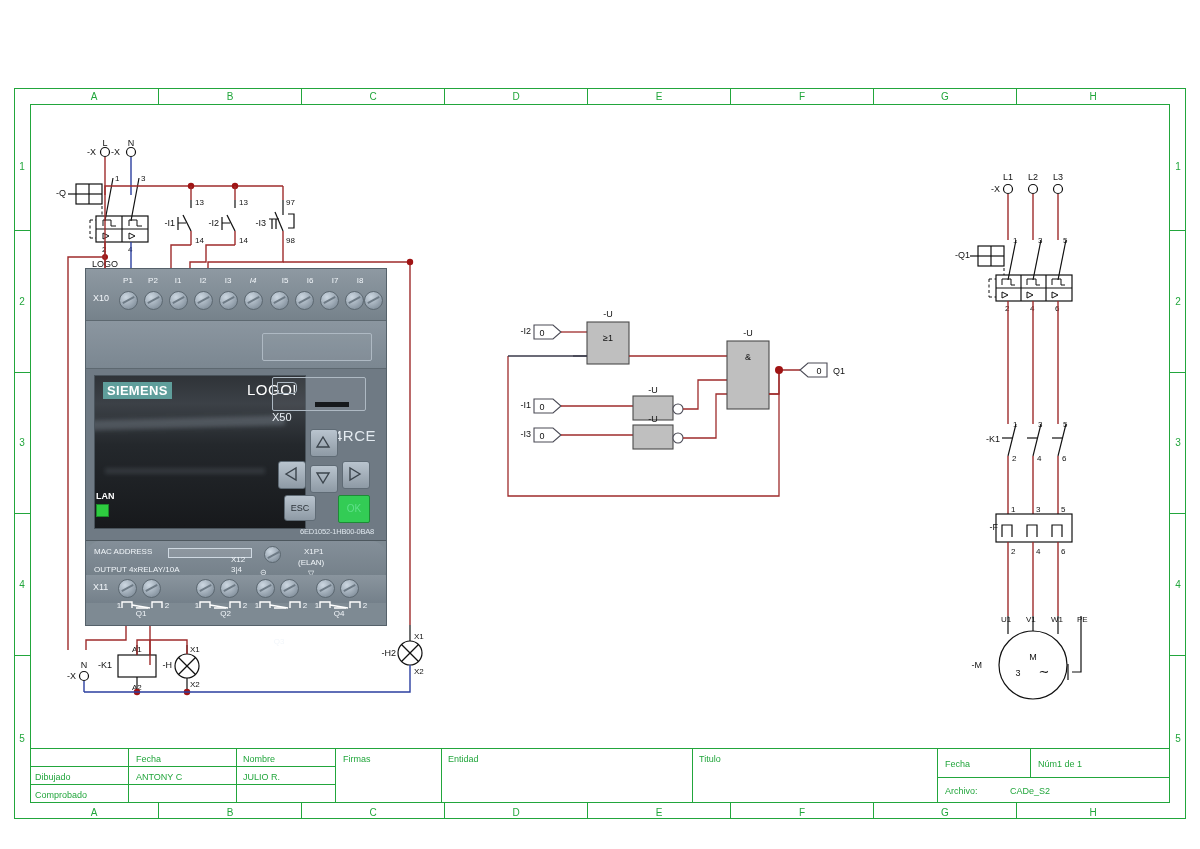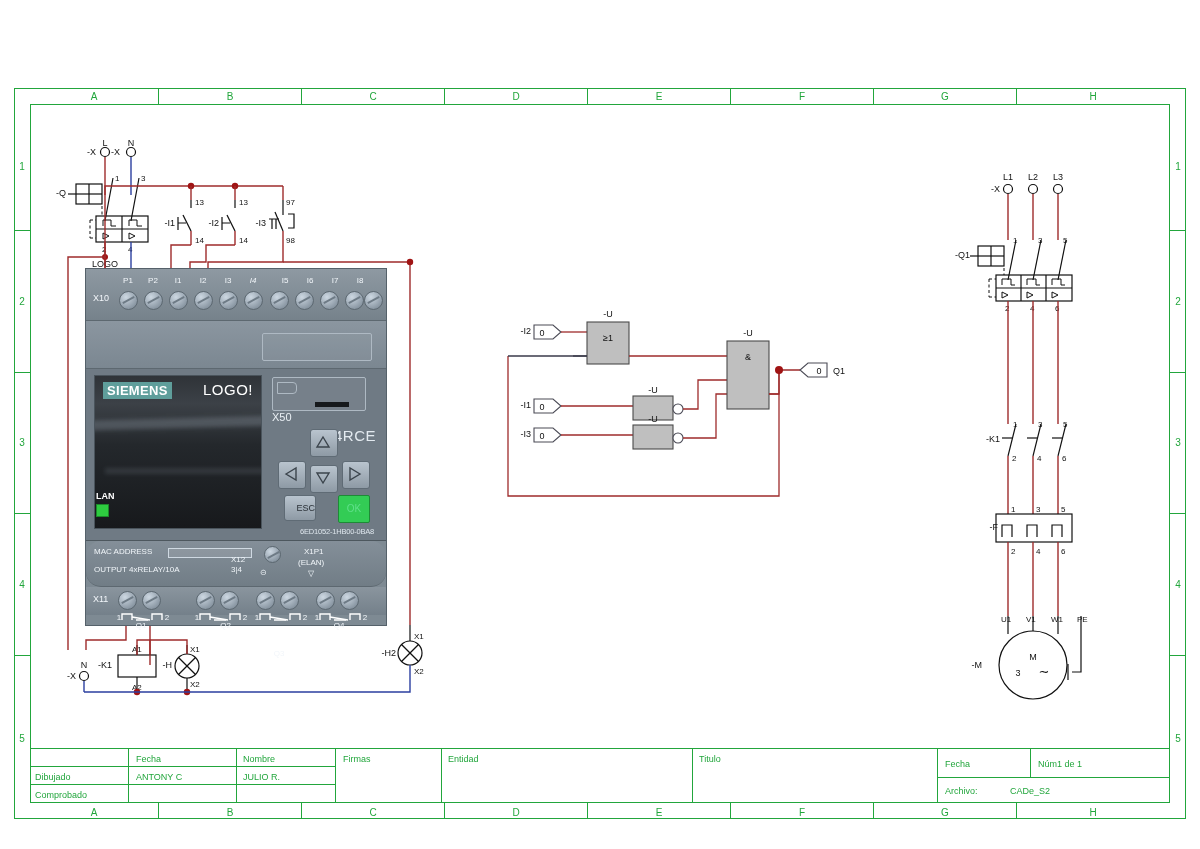--- a/index.html
+++ b/index.html
@@ -96,21 +96,21 @@
     background: #6f7a84;
     border-bottom: 1px solid #4d575e;
   }
   #plc-info {
     top: 272px; height: 46px;
     background: linear-gradient(#848f99, #717d86);
     border-bottom: 1px solid #5d6870;
     border-radius: 15px;
   }
   #plc-bottom {
-    top: 318px; height: 28px;
+    top: 306px; height: 28px;
     background: linear-gradient(#8a959e, #74808a);
   }
   .screw {
     position: absolute;
     width: 17px; height: 17px;
     border-radius: 50%;
     background: radial-gradient(circle at 35% 30%, #cdd8e2, #8d9aa6 70%, #6d7a86);
     border: 1px solid #5c6871;
   }
   .screw::after {
@@ -143,20 +143,21 @@
     border-radius: 2px;
     background: rgba(255,255,255,0.04);
   }
   #plc-screen {
     position: absolute;
     left: 8px; top: 6px;
     width: 166px; height: 152px;
     background: linear-gradient(#2f3338 0%, #3c4147 18%, #24282c 45%, #17191c 100%);
     border: 1px solid #4a545c;
     overflow: hidden;
+    padding-left: 44px;
   }
   #plc-screen .glare1 {
     position: absolute; left: -10px; top: 42px;
     width: 200px; height: 10px;
     background: rgba(190,205,220,0.22);
     filter: blur(2px);
     transform: rotate(-1.5deg);
   }
   #plc-screen .glare2 {
     position: absolute; left: 10px; top: 92px;
@@ -248,21 +249,21 @@
   #esc-btn {
     position: absolute;
     left: 16px; top: 122px;
     width: 30px; height: 24px;
     background: linear-gradient(#b9c4ce, #8e9aa5);
     border: 1px solid #5f6b75;
     border-radius: 3px;
     color: #2b3238;
     font-family: "Liberation Sans", sans-serif;
     font-size: 9px;
-    text-align: right;
+    text-align: center;
     line-height: 24px;
   }
   #x50-lbl {
     position: absolute;
     left: 4px; top: 38px;
     color: #e9eff4;
     font-family: "Liberation Sans", sans-serif;
     font-size: 11px;
   }
   #model-24rce {

